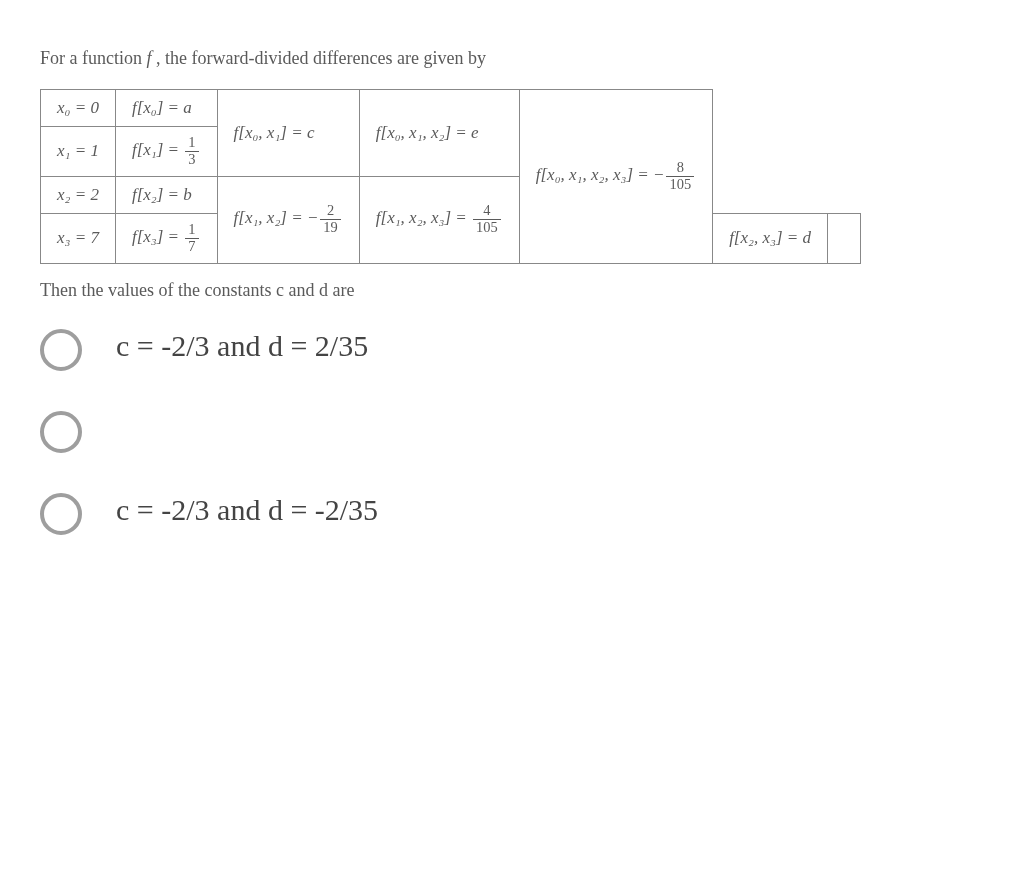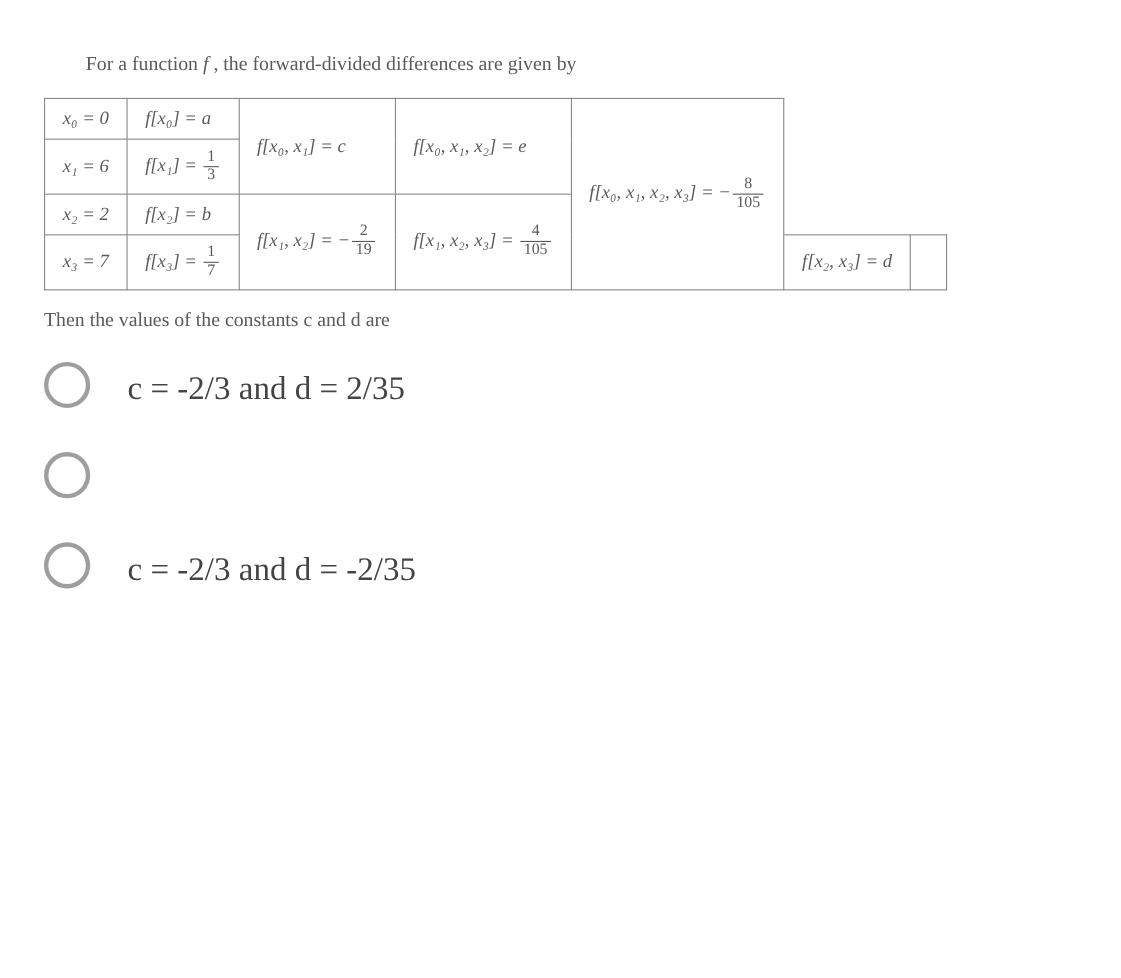--- a/index.html
+++ b/index.html
@@ -5,21 +5,20 @@
   body {
     font-family: Georgia, 'Times New Roman', serif;
     color: #5a5a5a;
     padding: 30px 40px;
     margin: 0;
     font-size: 18px;
   }
   .prompt {
     margin-bottom: 20px;
     font-size: 18px;
-    margin-left: 38px;
   }
   .prompt .mi { font-style: italic; }
   table.dd {
     border-collapse: collapse;
     margin-bottom: 10px;
     table-layout: fixed;
   }
   table.dd td {
     border: 1px solid #888;
     vertical-align: middle;
@@ -39,21 +38,21 @@
   }
   .frac .num { display: block; border-bottom: 1px solid #5a5a5a; padding: 0 3px; }
   .frac .den { display: block; padding: 0 3px; }
   .after-text {
     margin: 16px 0 28px 0;
     font-size: 18px;
   }
   .options {  }
   .option {
     display: flex;
-    align-items: flex-end;
+    align-items: flex-start;
     margin-bottom: 40px;
     cursor: pointer;
   }
   .radio {
     width: 34px;
     height: 34px;
     border: 4px solid #9e9e9e;
     border-radius: 50%;
     margin-right: 34px;
     flex-shrink: 0;
@@ -76,21 +75,21 @@
       <tr>
     <td class="math">x₀ = 0</td>
     <td class="math">f[x₀] = a</td>
     <td rowspan="2" class="math">f[x₀, x₁] = c</td>
     <td rowspan="2" class="math">f[x₀, x₁, x₂] = e</td>
     <td rowspan="4" class="math">
       <span>f[x₀, x₁, x₂, x₃] = −</span><span class="frac"><span class="num">8</span><span class="den">105</span></span>
     </td>
   </tr>
   <tr>
-    <td class="math">x₁ = 6</td>
+    <td class="math">x₁ = 1</td>
     <td class="math">
       <span>f[x₁] = </span><span class="frac"><span class="num">1</span><span class="den">3</span></span>
     </td>
   </tr>
   <tr>
     <td class="math">x₂ = 2</td>
     <td class="math">f[x₂] = b</td>
     <td rowspan="2" class="math">
       <span>f[x₁, x₂] = −</span><span class="frac"><span class="num">2</span><span class="den">19</span></span>
     </td>

